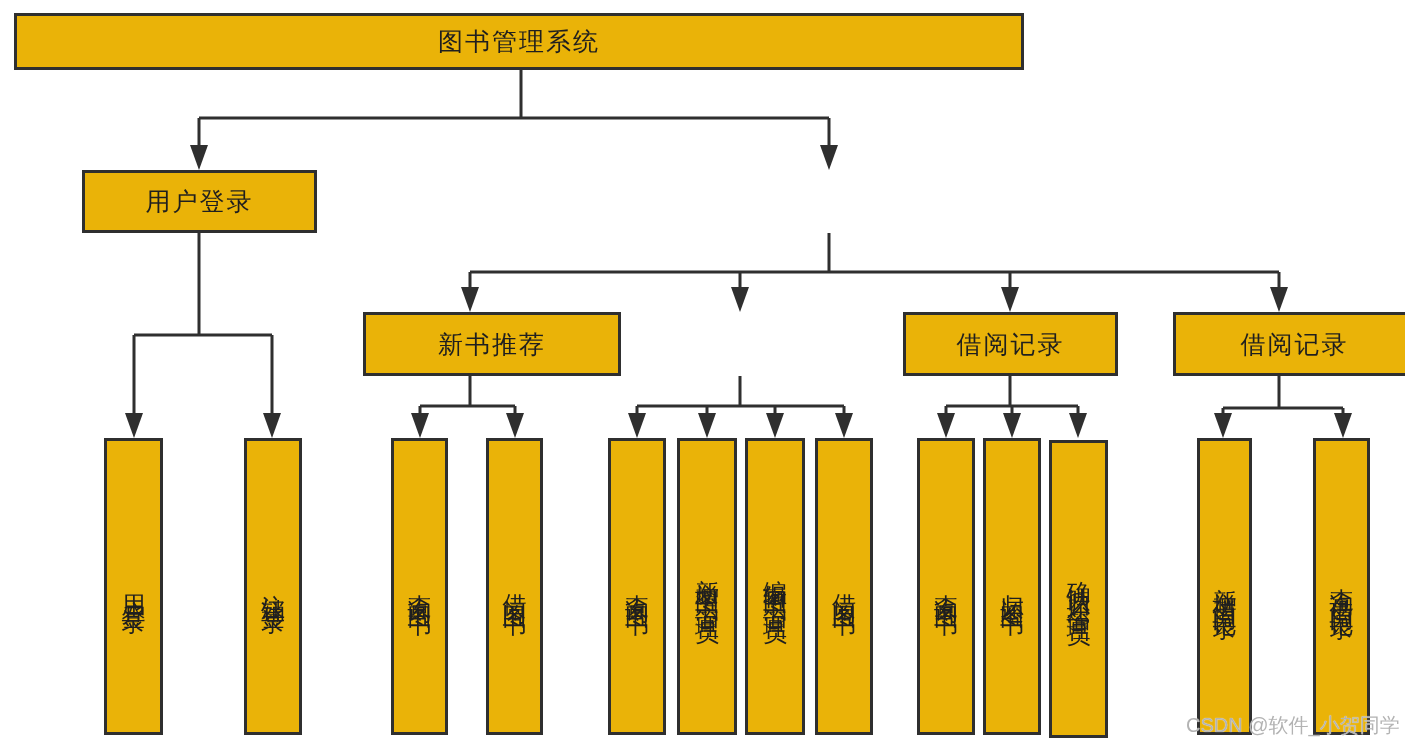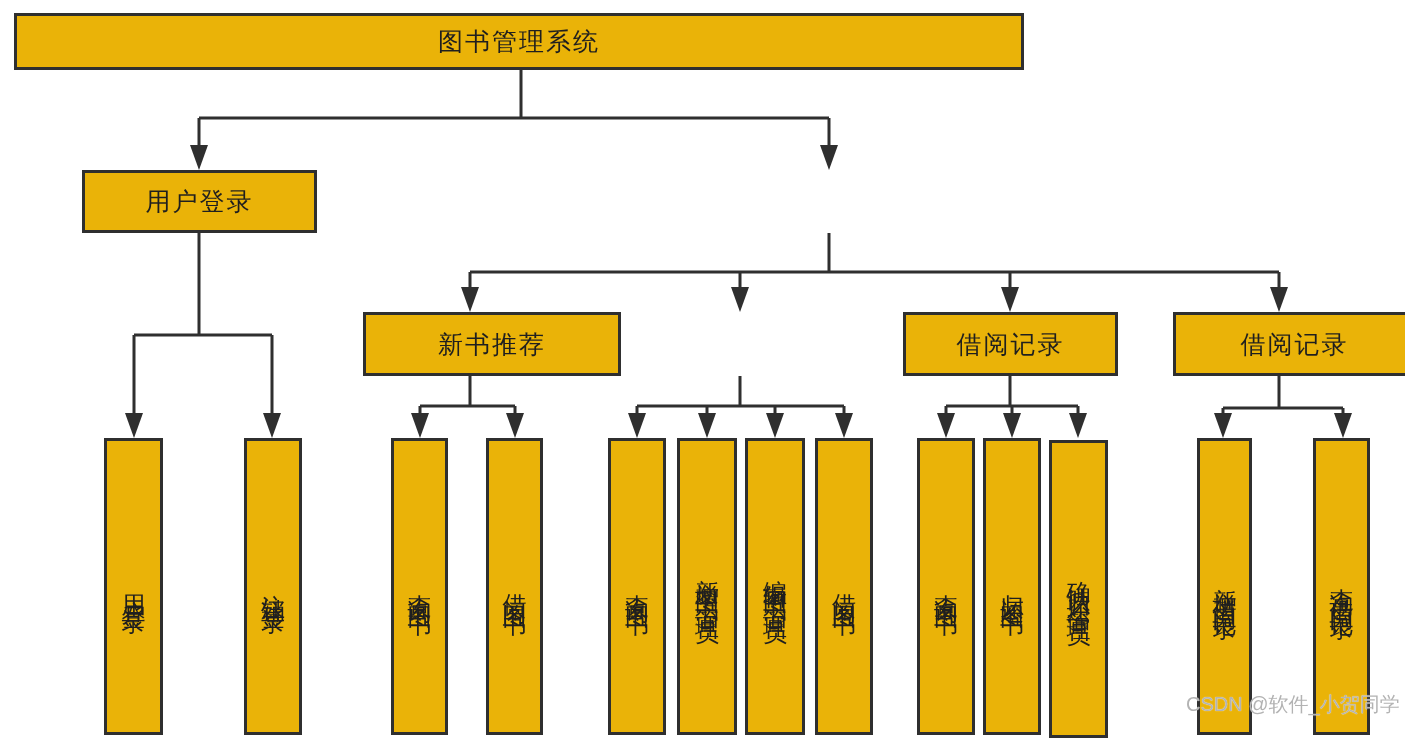--- a/index.html
+++ b/index.html
@@ -39,21 +39,21 @@
     writing-mode: vertical-rl;
     text-orientation: mixed;
     font-size: 24px;
     letter-spacing: 6px;
     line-height: 1;
     color: #1f1f1f;
   }
   .watermark {
     position: absolute;
     left: 1186px;
-    top: 691px;
+    top: 712px;
     font-size: 20px;
     color: #b3b3b3;
     white-space: nowrap;
     z-index: 5;
     text-shadow: 0 0 1px #ffffff;
   }
 </style>
 </head>
 <body>
 

